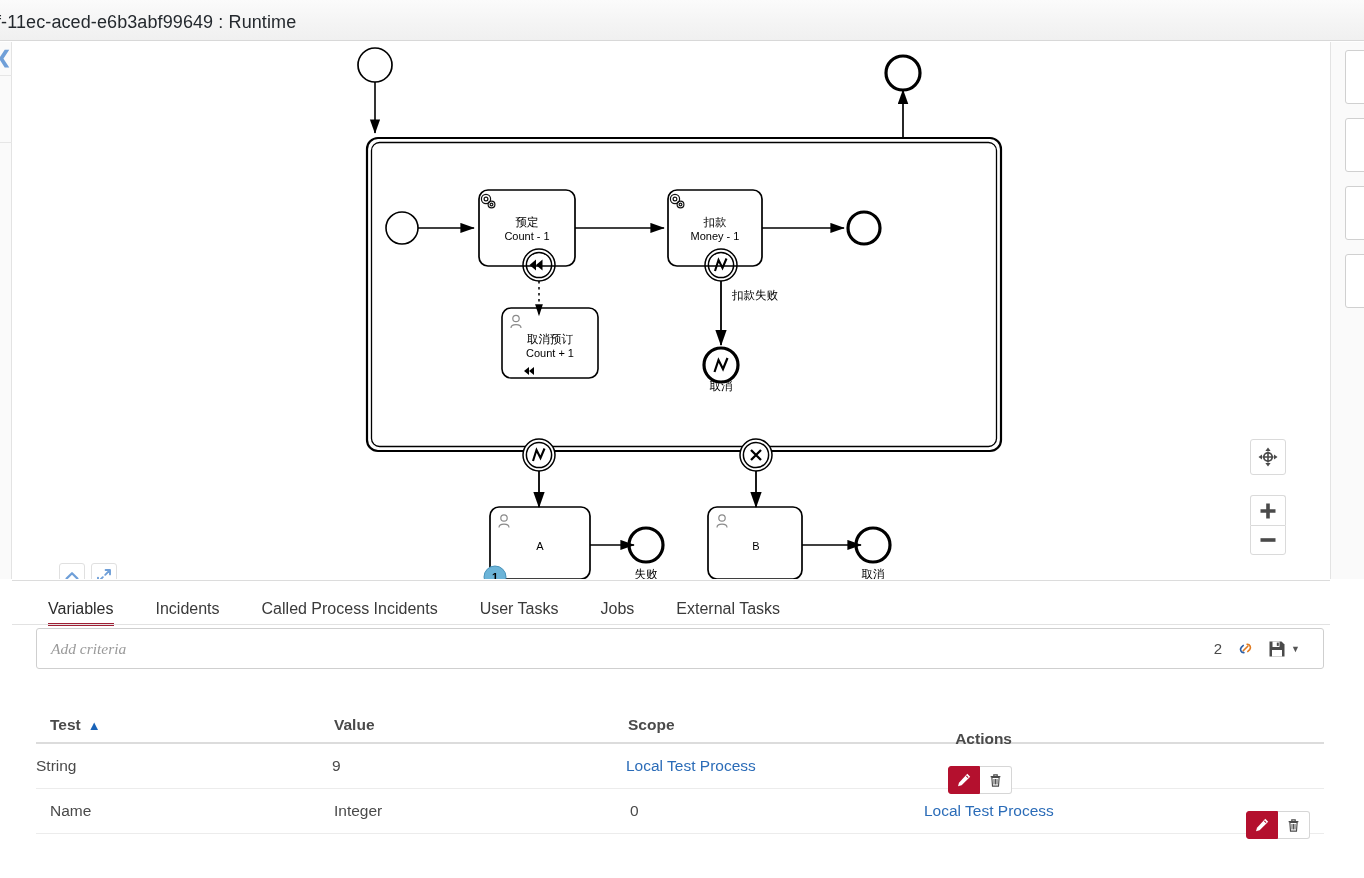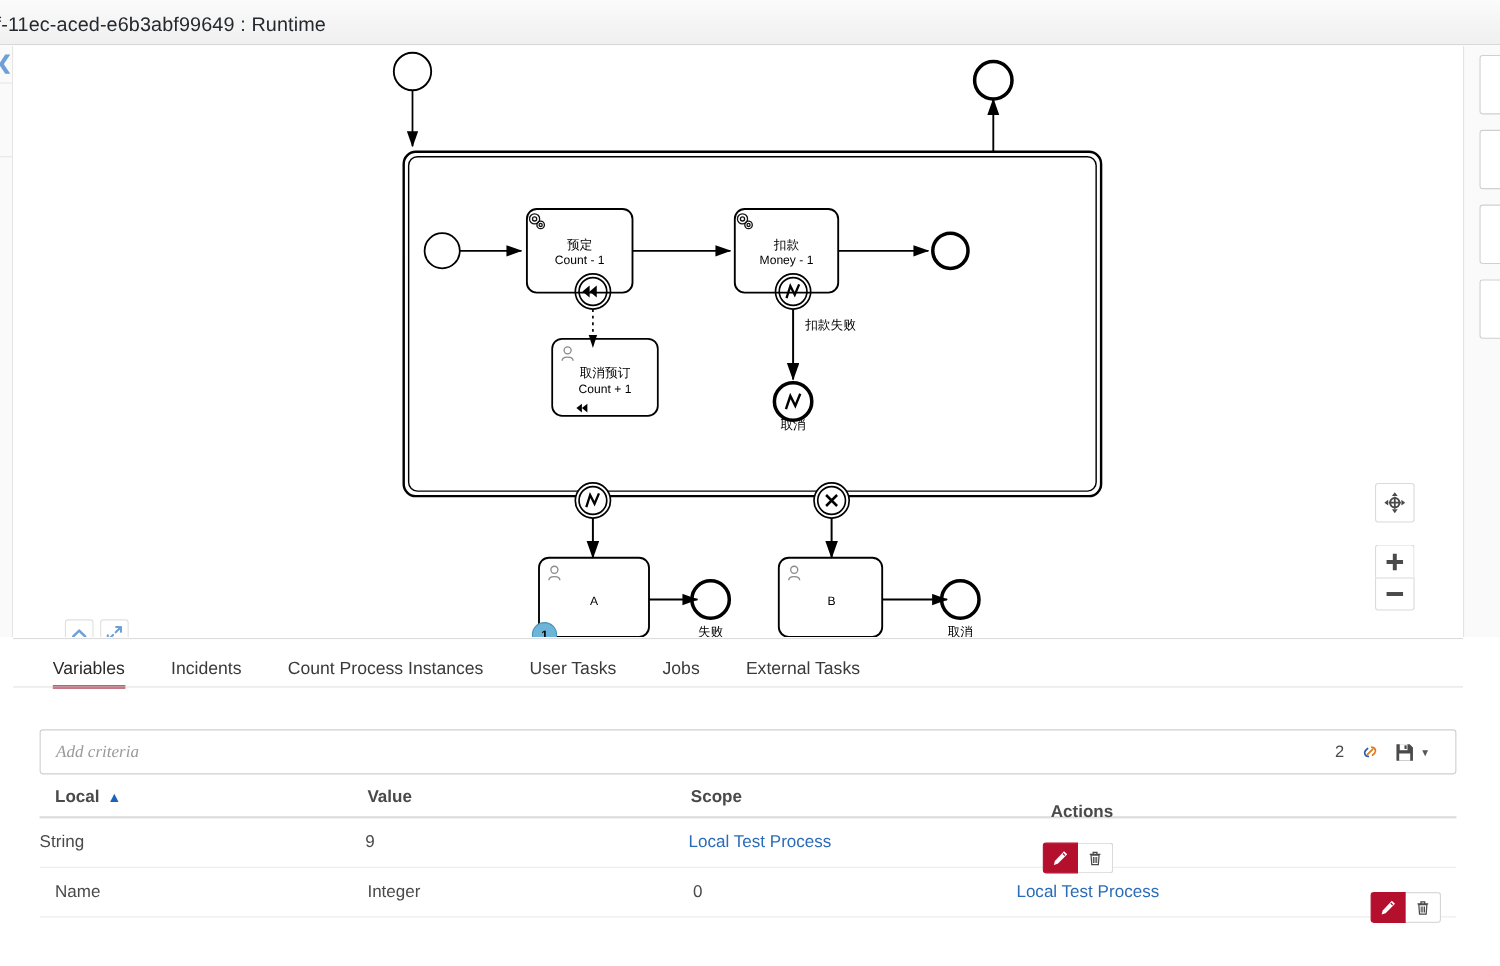--- a/index.html
+++ b/index.html
@@ -81,21 +81,21 @@
   .tab.active { color: #2b2b2b; text-align: center; }
   .tab.active::after {
     content: ""; position: absolute; left: 17px; right: 21px; bottom: 0;
     height: 3px; background: #9f1f35;
   }
   .tabbar::after {
     content:""; position:absolute; left:0; right:0; bottom:0; height:1px; background:#e2e2e2;
   }
 
   
-  .criteria-wrap { position: absolute; left: 36px; top: 663px; width: 1288px; height: 41px; }
+  .criteria-wrap { position: absolute; left: 36px; top: 628px; width: 1288px; height: 41px; }
   .criteria {
     width: 100%; height: 41px; border: 1px solid #cfcfcf; border-radius: 3px;
     background: #fff; display: flex; align-items: center; padding: 0 10px 0 14px;
   }
   .criteria .ph {
     flex: 1; font-size: 15.5px; color: #9a9a9a; font-style: italic;
     font-family: "Liberation Serif", serif;
   }
   .criteria .count { font-size: 15px; color: #4a4a4a; margin-right: 14px; }
   .criteria .ic { margin-right: 13px; display:flex; align-items:center; cursor:pointer; }
@@ -325,21 +325,21 @@
 
   <div class="tabbar">
     <div class="tabs">
       <div class="tab active">
         <span>Variables</span>
       </div>
       <div class="tab">
         <span>Incidents</span>
       </div>
       <div class="tab">
-        <span>Count Process Instances</span>
+        <span>Called Process Incidents</span>
       </div>
       <div class="tab">
         <span>User Tasks</span>
       </div>
       <div class="tab">
         <span>Jobs</span>
       </div>
       <div class="tab">
         <span>External Tasks</span>
       </div>
@@ -365,21 +365,21 @@
           <rect x="4" y="10" width="10" height="6.5" fill="#ffffff"></rect>
         </svg>
         <span class="caret">▼</span>
       </div>
     </div>
   </div>
 
   <div class="tbl">
     <div class="thead">
       <div class="c-name">
-        <span>Local</span><span class="sort-asc">▲</span>
+        <span>Test</span><span class="sort-asc">▲</span>
       </div>
       <div class="c-value">
         <span>Value</span>
       </div>
       <div class="c-scope">
         <span>Scope</span>
       </div>
       <div class="c-act head">
         <span>Actions</span>
       </div>

